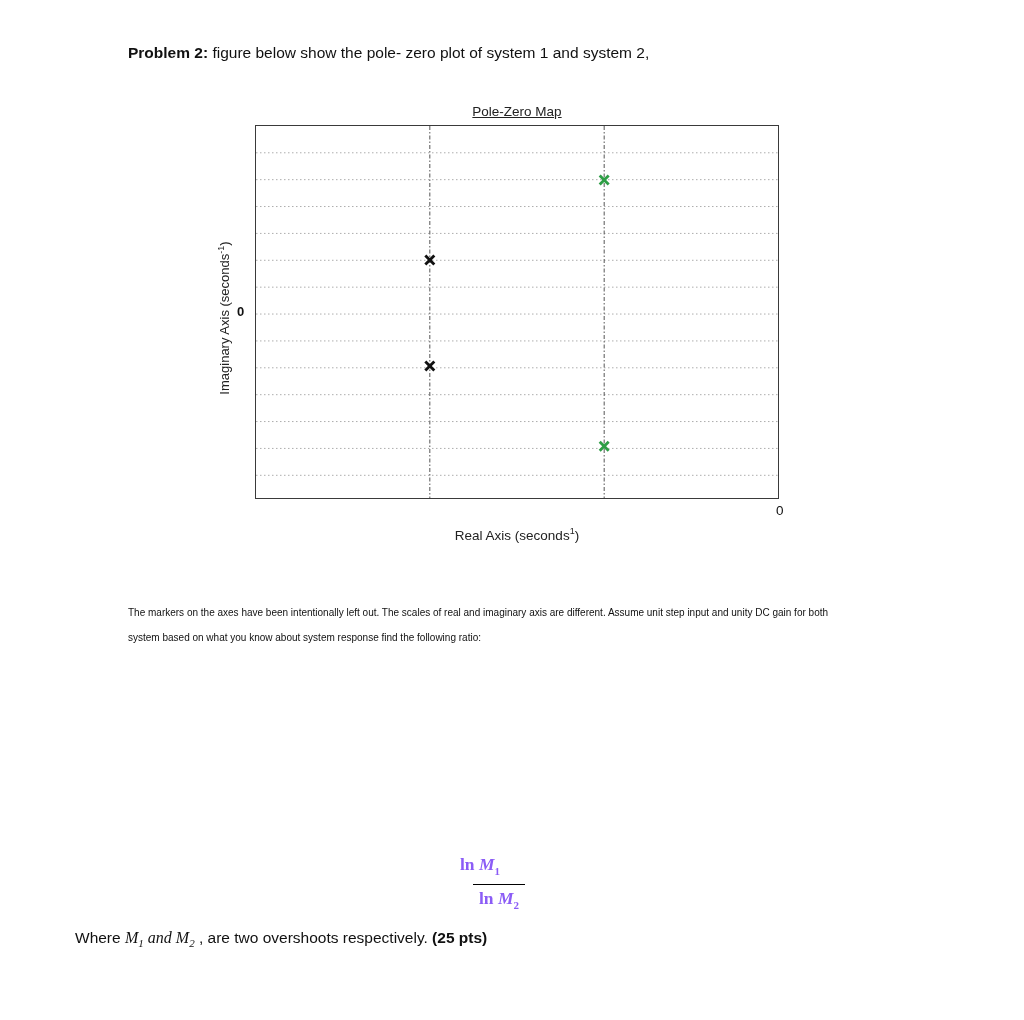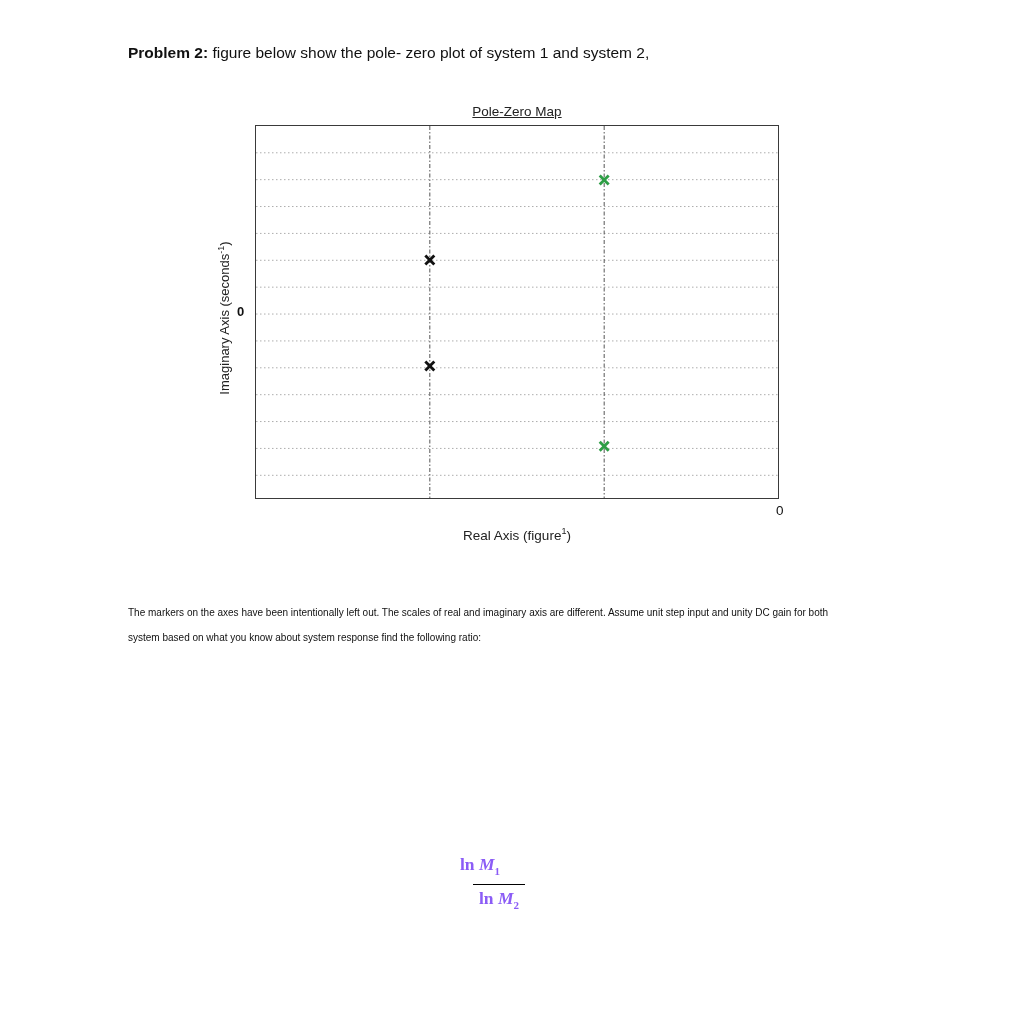--- a/index.html
+++ b/index.html
@@ -155,25 +155,26 @@
         <line x1="169.32600000000002" y1="244.44" x2="178.32600000000002" y2="235.44" stroke="#111111" stroke-width="2.8"></line>
         <line x1="343.67400000000004" y1="49.44" x2="352.67400000000004" y2="58.44" stroke="#2e9e46" stroke-width="2.8"></line>
         <line x1="343.67400000000004" y1="58.44" x2="352.67400000000004" y2="49.44" stroke="#2e9e46" stroke-width="2.8"></line>
         <line x1="343.67400000000004" y1="315.792" x2="352.67400000000004" y2="324.792" stroke="#2e9e46" stroke-width="2.8"></line>
         <line x1="343.67400000000004" y1="324.792" x2="352.67400000000004" y2="315.792" stroke="#2e9e46" stroke-width="2.8"></line>
       </svg>
   </div>
 
   <div class="xtick">0</div>
 
-  <div class="xlabel"><span>Real Axis (figure</span><sup>1</sup><span>)</span></div>
+  <div class="xlabel"><span>Real Axis (seconds</span><sup>1</sup><span>)</span></div>
 
   <p class="body-par">The markers on the axes have been intentionally left out. The scales of real and imaginary axis are different. Assume unit step input and unity DC gain for both system based on what you know about system response find the following ratio:</p>
 
   <div class="fraction-wrap">
     <span class="frac">
       <span class="num"><span>ln </span><i>M</i><sub>1</sub></span>
       <span class="den"><span>ln </span><i>M</i><sub>2</sub></span>
     </span>
   </div>
 
+  <p class="closing-line"><span>Where </span><span class="mathspan"><span>M</span><sub>1</sub><span> and </span><span>M</span><sub>2</sub></span><span> , are two overshoots respectively. </span><b>(25 pts)</b></p>
 
 </div>
 
 </body></html>

